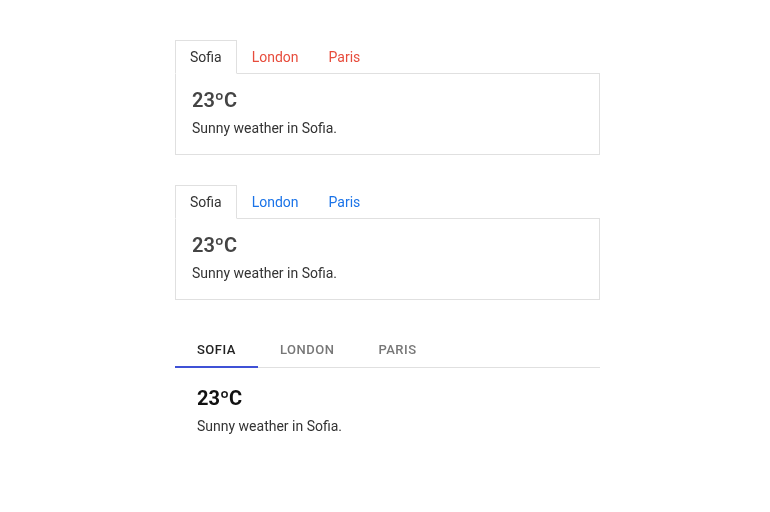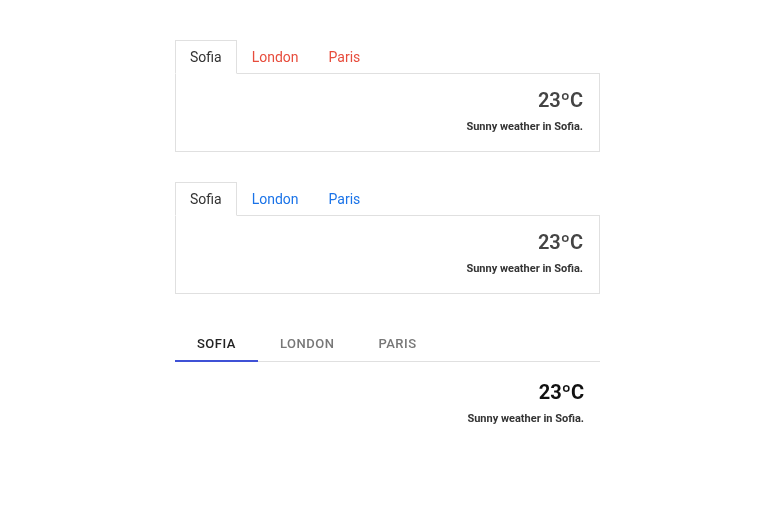--- a/index.html
+++ b/index.html
@@ -1,15 +1,15 @@
 <!DOCTYPE html>
 <html><head>
 <meta charset="utf-8">
 <style>
-  * { box-sizing: border-box; margin: 0; padding: 0; text-align: right; }
+  * { box-sizing: border-box; margin: 0; padding: 0; }
   body {
     font-family: -apple-system, BlinkMacSystemFont, "Segoe UI", Roboto, Helvetica, Arial, sans-serif;
     background: #fff;
     width: 770px;
     height: 512px;
     padding: 40px 0 0 175px;
   }
   .widget {
     width: 425px;
     margin-bottom: 30px;
@@ -43,23 +43,22 @@
   .card-content {
     padding: 14px 16px 18px 16px;
   }
   .temp {
     font-size: 20px;
     font-weight: 600;
     color: #444;
     margin-bottom: 8px;
   }
   .desc {
-    font-size: 11px;
+    font-size: 14px;
     color: #333;
-    font-weight: bold;
   }
 
   
   .mat-tabs {
     display: flex;
     border-bottom: 1px solid #e0e0e0;
   }
   .mat-tab {
     padding: 12px 22px 10px 22px;
     font-size: 13px;

